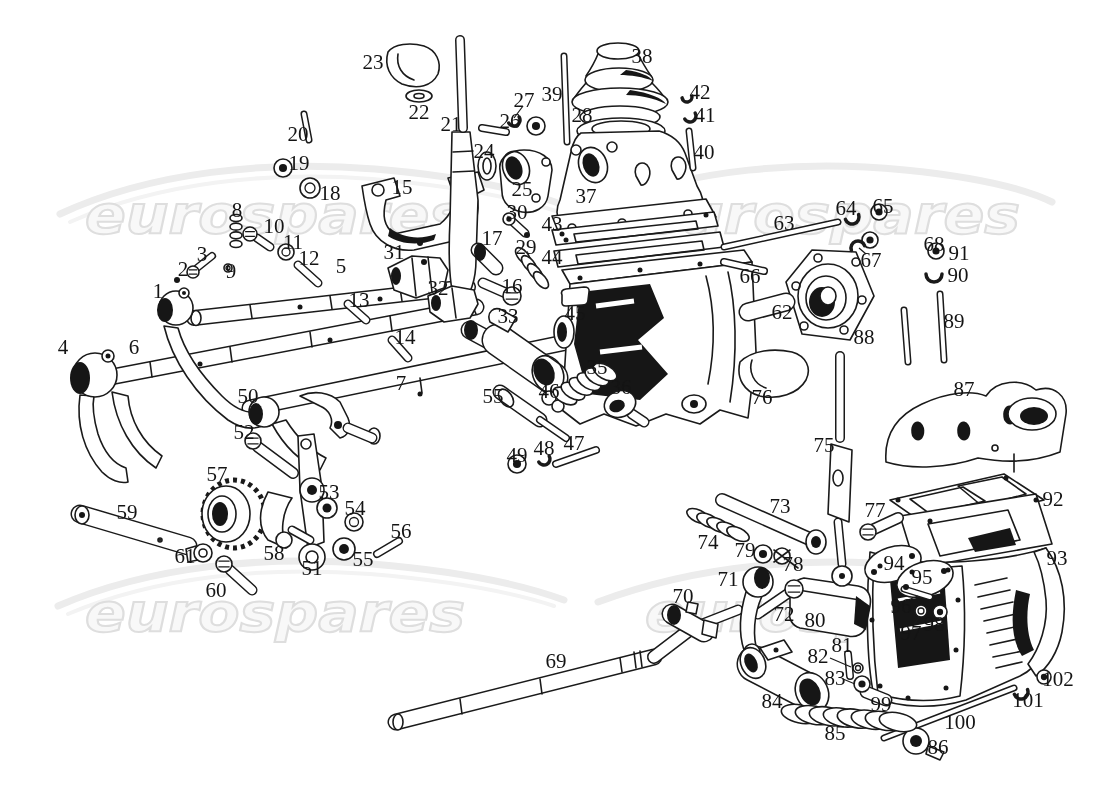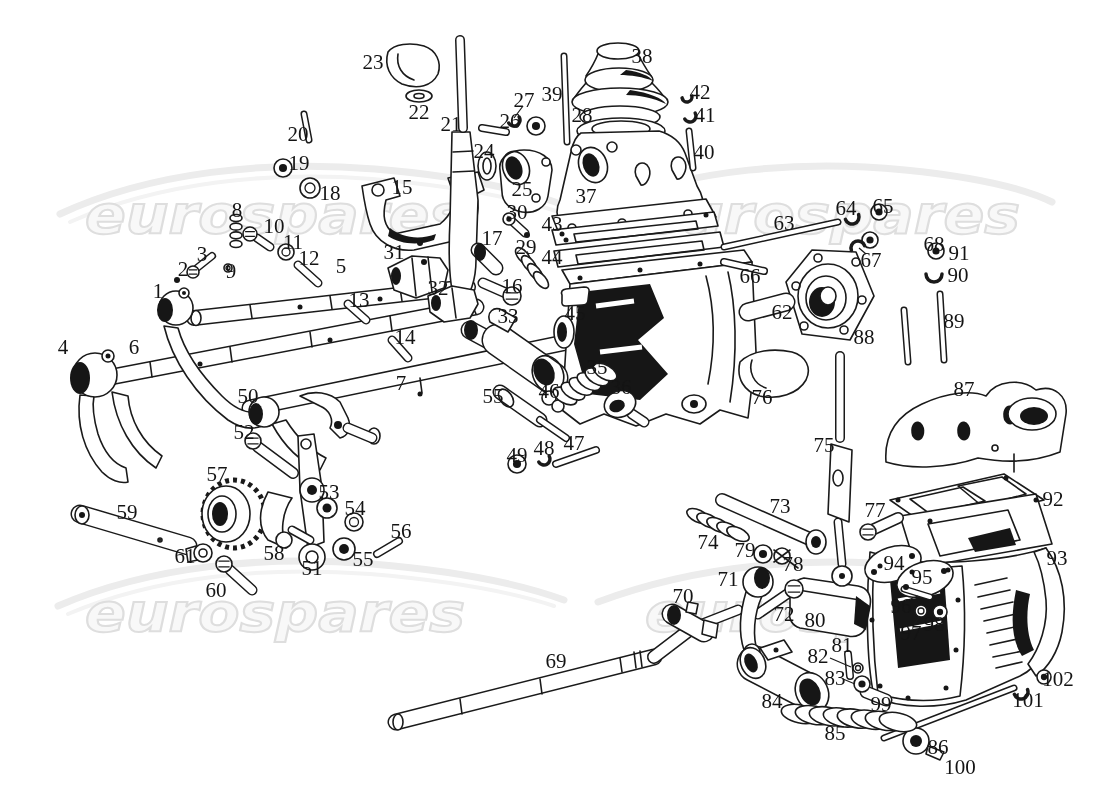--- a/index.html
+++ b/index.html
@@ -629,17 +629,17 @@
       <div class="plabel" style="left: 958px; top: 275px;">90</div>
       <div class="plabel" style="left: 959px; top: 253px;">91</div>
       <div class="plabel" style="left: 1053px; top: 499px;">92</div>
       <div class="plabel" style="left: 1057px; top: 558px;">93</div>
       <div class="plabel" style="left: 894px; top: 563px;">94</div>
       <div class="plabel" style="left: 922px; top: 577px;">95</div>
       <div class="plabel" style="left: 901px; top: 606px;">96</div>
       <div class="plabel" style="left: 911px; top: 633px;">97</div>
       <div class="plabel" style="left: 934px; top: 624px;">98</div>
       <div class="plabel" style="left: 881px; top: 704px;">99</div>
-      <div class="plabel" style="left: 960px; top: 722px; margin-top: 45px;">100</div>
+      <div class="plabel" style="left: 960px; top: 722px;">100</div>
       <div class="plabel" style="left: 1028px; top: 700px;">101</div>
       <div class="plabel" style="left: 1058px; top: 679px;">102</div>
     </div>
 </div>
 
 </body></html>

